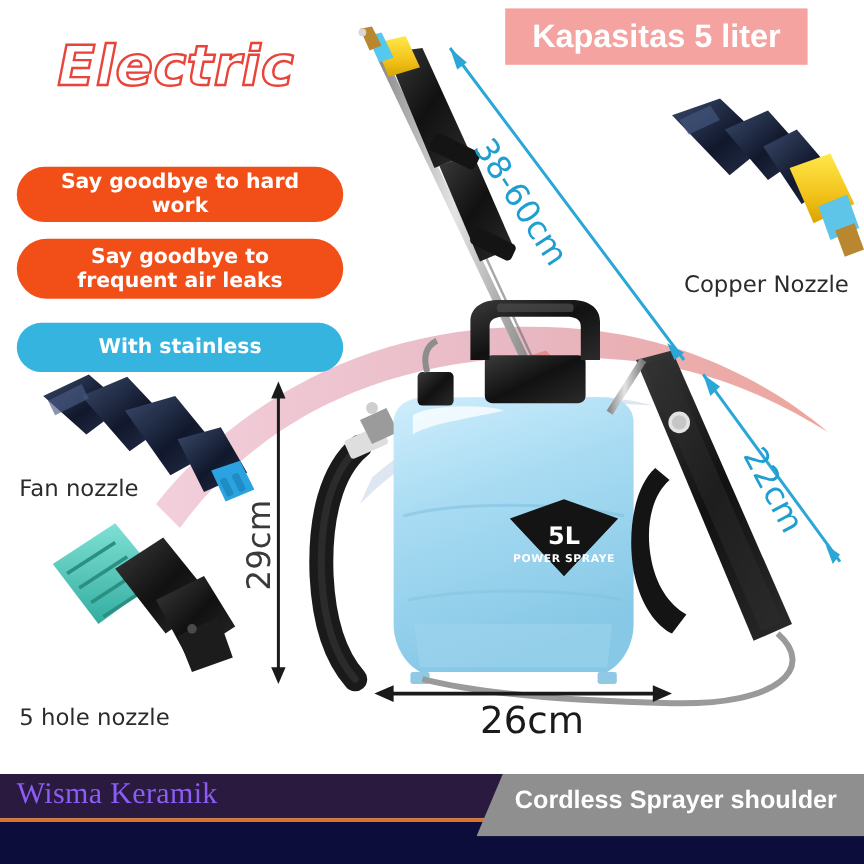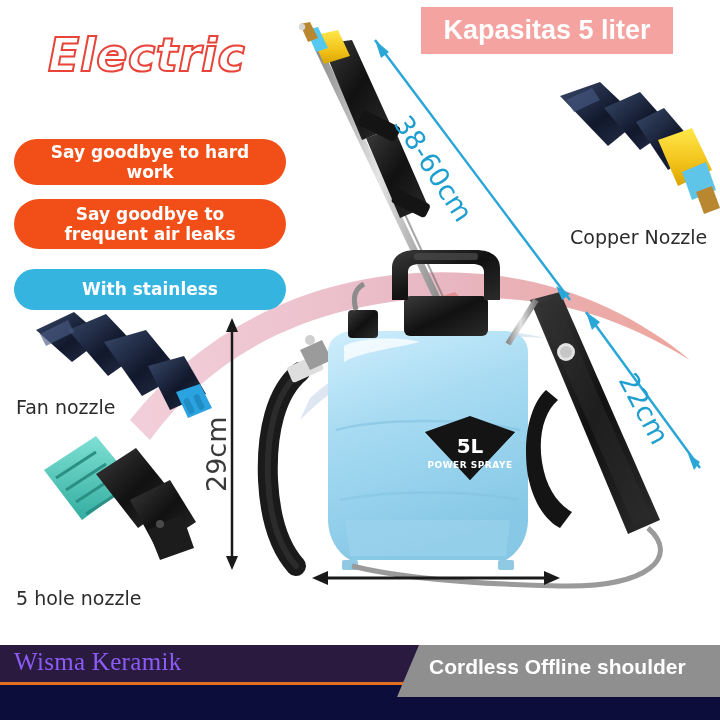--- a/index.html
+++ b/index.html
@@ -396,23 +396,24 @@
     </span>
   </div>
 
   <div class="part-label label-copper">Copper Nozzle</div>
   <div class="part-label label-fan">Fan nozzle</div>
   <div class="part-label label-5hole">5 hole nozzle</div>
 
   <div class="dim dim-3860">38-60cm</div>
   <div class="dim dim-22">22cm</div>
   <div class="dim dim-29">29cm</div>
+  <div class="dim dim-26">26cm</div>
 
   <div class="footer">
     <div class="footer-top"></div>
     <div class="footer-rule"></div>
     <div class="footer-bottom"></div>
     <div class="footer-gray"></div>
     <div class="brand-name">Wisma Keramik</div>
-    <div class="footer-gray-text">Cordless Offline shoulder</div>
+    <div class="footer-gray-text">Cordless Sprayer shoulder</div>
   </div>
 
 </div>
 
 </body></html>

